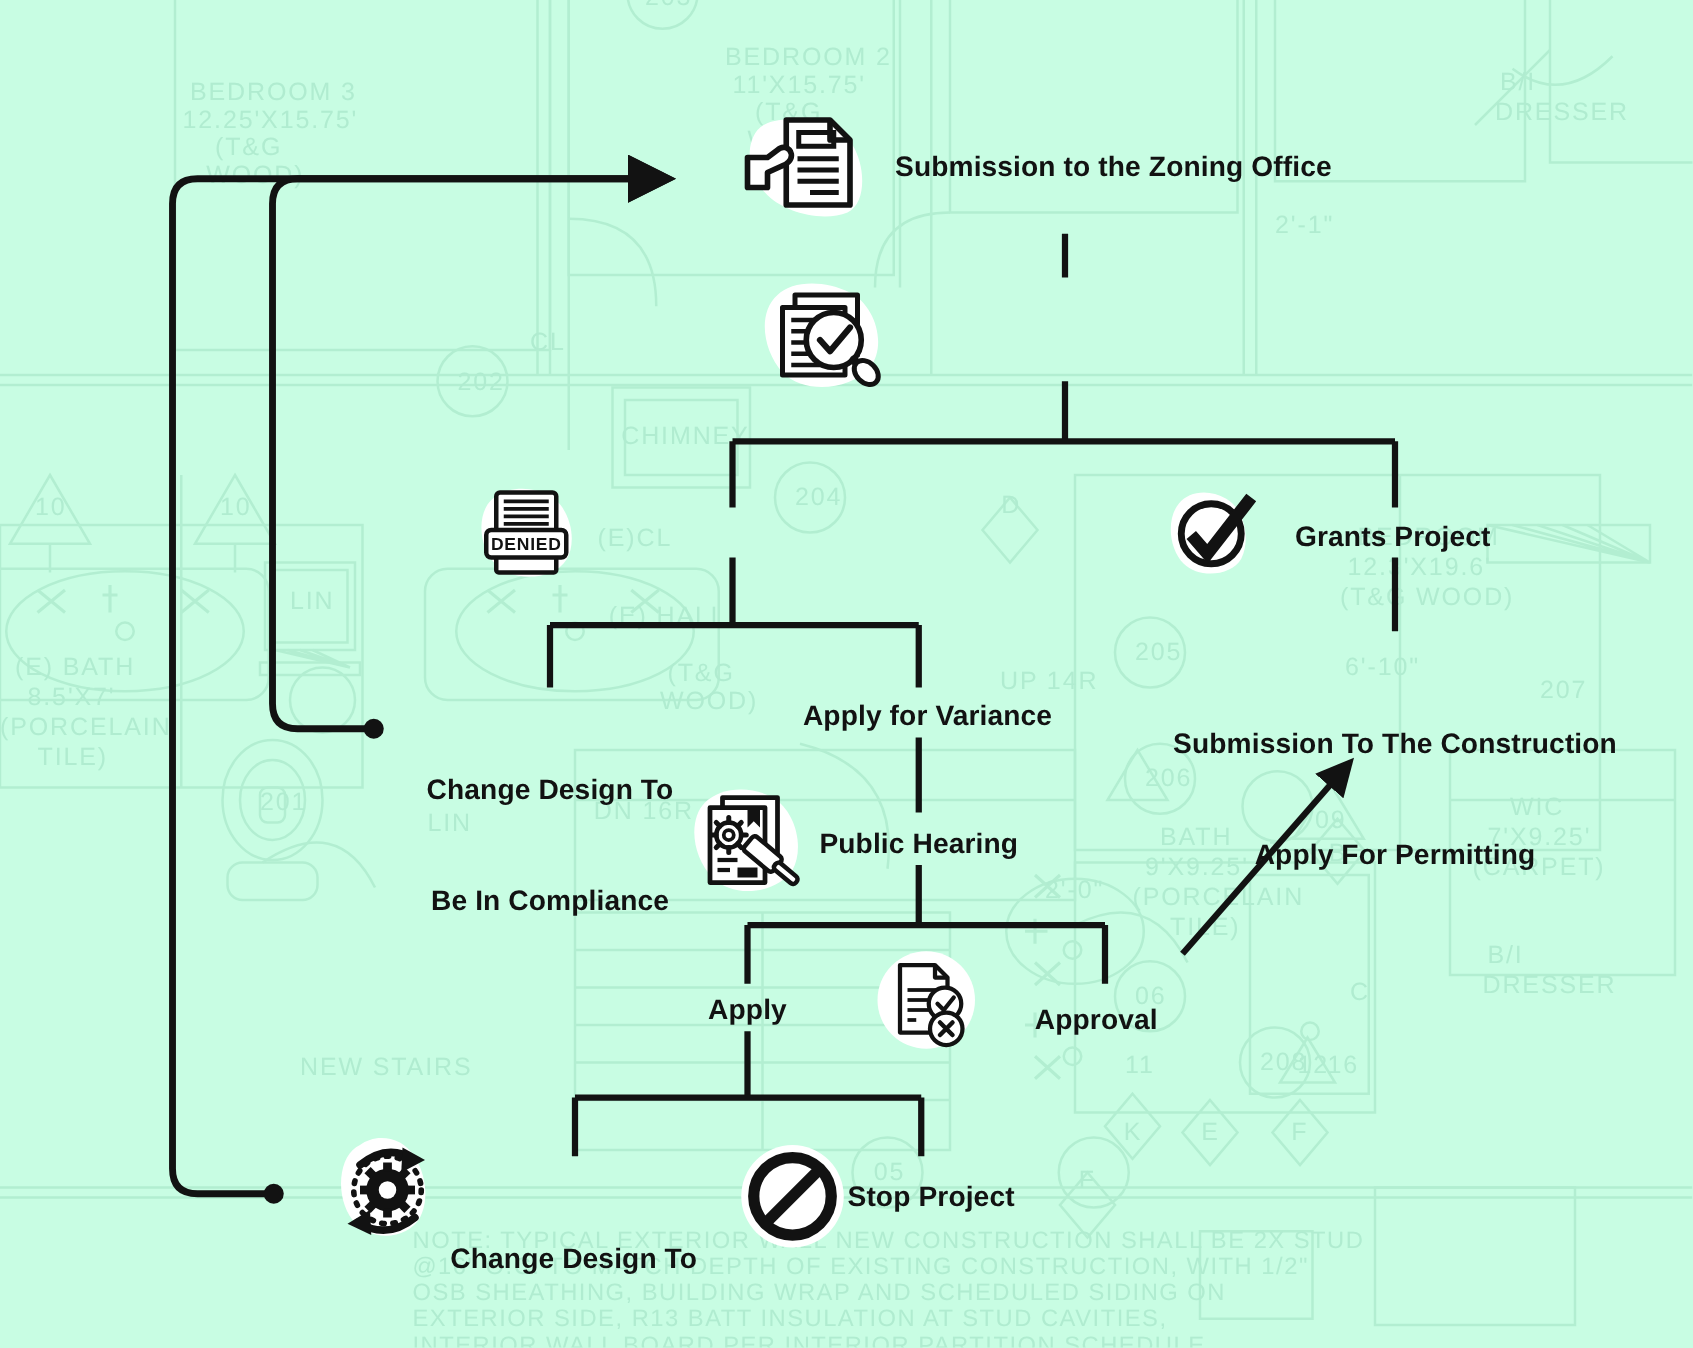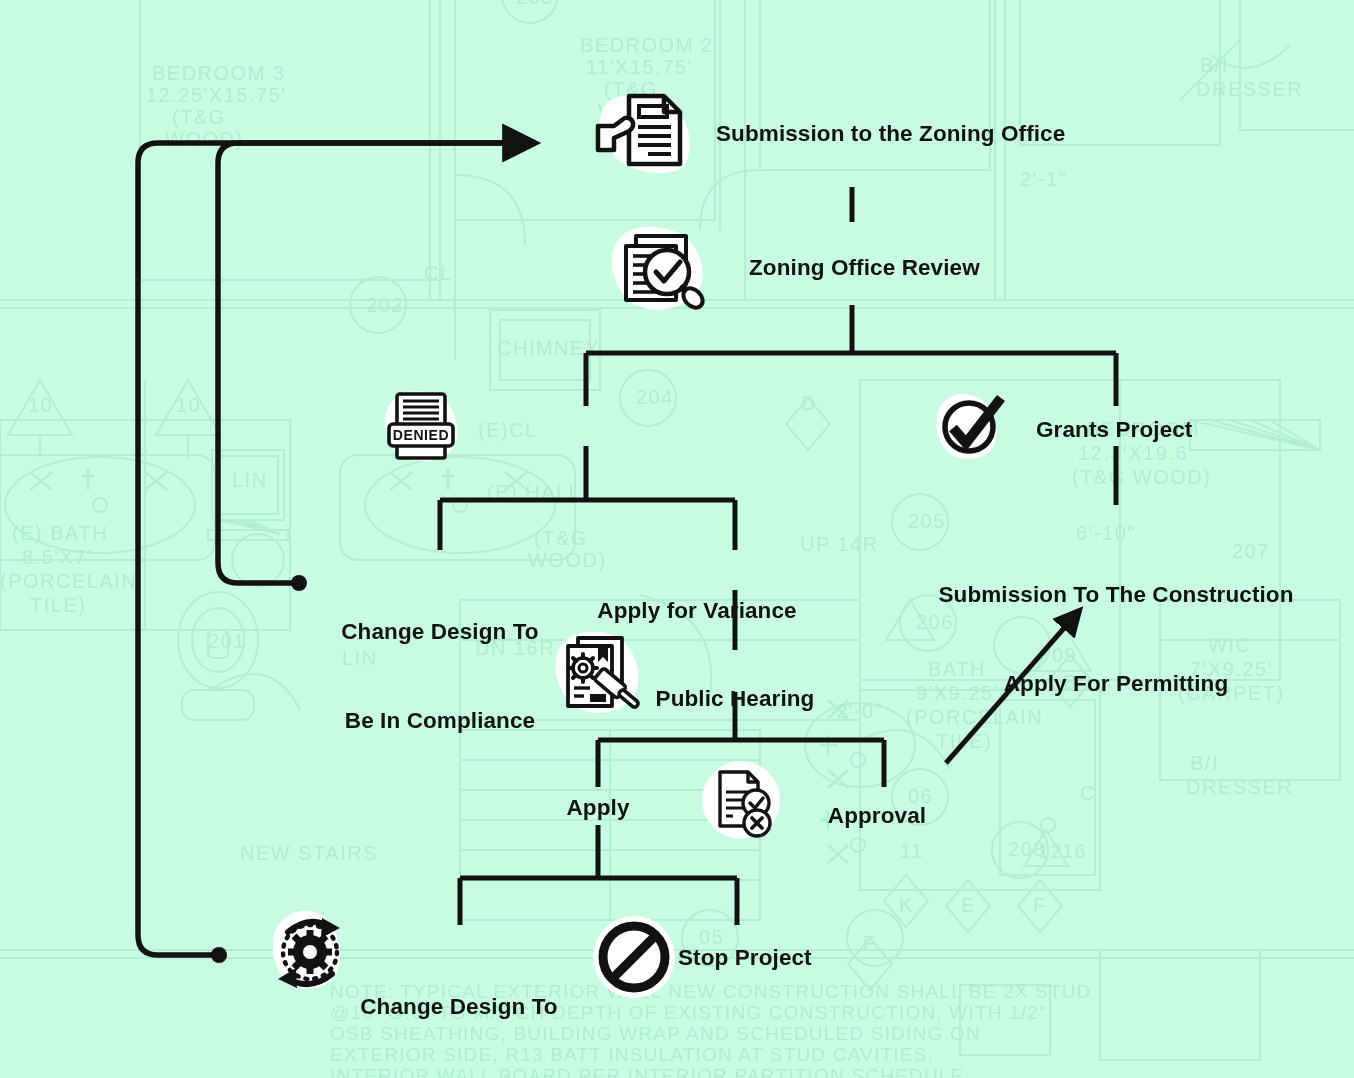--- a/index.html
+++ b/index.html
@@ -475,38 +475,37 @@
   <div class="icon" style="left:591px; top:915px;">
     <svg width="86" height="84" viewBox="0 0 86 84">
       <circle cx="43" cy="42" r="41" fill="#ffffff"></circle>
       <circle cx="43" cy="42" r="31" fill="none" stroke="#121212" stroke-width="9"></circle>
       <line x1="22" y1="63" x2="64" y2="21" stroke="#121212" stroke-width="9" stroke-linecap="butt"></line>
     </svg>
   </div>
 
   <div class="node-label" style="left:716px; top:119px;">Submission to the Zoning Office</div>
 
-  <div class="node-label" style="left:749px; top:253px;">Zoning Office Review</div>
 
 
   <div class="node-label" style="left:1036px; top:415px;">Grants Project</div>
 
   <div class="node-label center" style="left:440px; top:558px;">
     <div>Change Design To</div>
     <div>Be In Compliance</div>
   </div>
 
-  <div class="node-label center" style="left:697px; top:558px;margin-top:38px;">Apply for Variance</div>
+  <div class="node-label center" style="left:742px; top:558px;">Apply for Variance</div>
 
   <div class="node-label center" style="left:1116px; top:521px;">
     <div>Submission To The Construction</div>
     <div>Apply For Permitting</div>
   </div>
 
-  <div class="node-label center" style="left:735px; top:660px;margin-top:24px;">Public Hearing</div>
+  <div class="node-label center" style="left:735px; top:660px;">Public Hearing</div>
 
   <div class="node-label center" style="left:598px; top:793px;">Apply</div>
 
   <div class="node-label center" style="left:877px; top:801px;">Approval</div>
 
   <div class="node-label center" style="left:459px; top:933px;">
     <div>Change Design To</div>
     
   </div>
 

